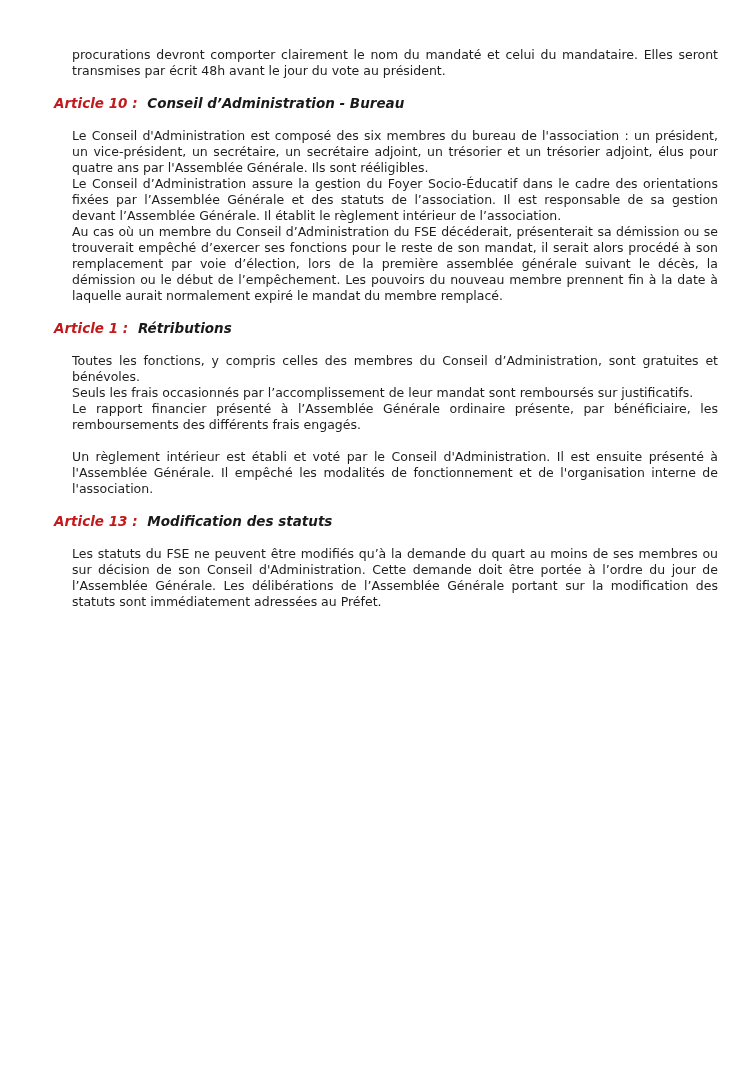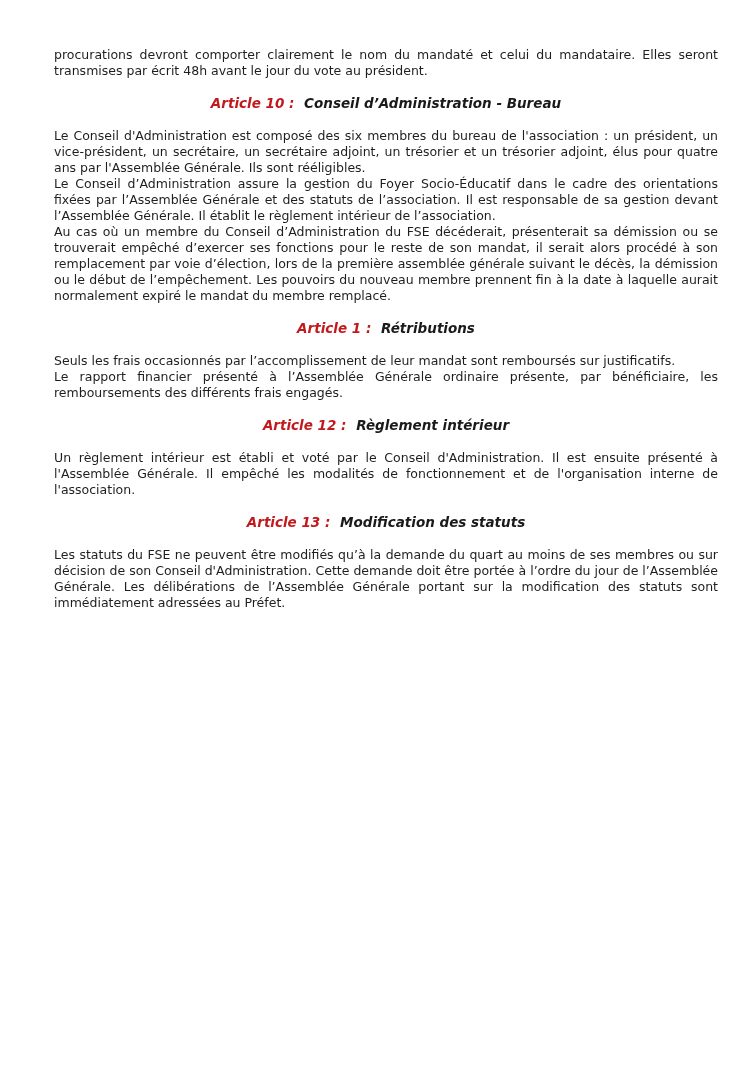--- a/index.html
+++ b/index.html
@@ -17,34 +17,34 @@
     width: 751px;
     min-height: 1068px;
     background: #ffffff;
     padding: 47px 33px 40px 54px;
     font-family: "DejaVu Sans", sans-serif;
     font-size: 12.5px;
     line-height: 16px;
     color: #1e1e1e;
   }
   .block {
-    margin: 0 0 16px 0;
+    margin: 0 0 16px 18px;
   }
   .seg {
     margin: 0;
     text-align: justify;
     text-justify: inter-word;
   }
   .heading {
     margin: 0 0 16px 0;
     font-size: 13.5px;
     line-height: 17px;
     font-weight: bold;
     font-style: italic;
-    text-align: center;
+    text-align: left;
     color: #1a1a1a;
   }
   .art-label {
     color: #c2191d;
     margin-right: 5px;
   }
 </style>
 </head>
 <body>
 
@@ -65,28 +65,25 @@
     <p class="seg">Au cas où un membre du Conseil d’Administration du FSE décéderait, présenterait sa démission ou se trouverait empêché d’exercer ses fonctions pour le reste de son mandat, il serait alors procédé à son remplacement par voie d’élection, lors de la première assemblée générale suivant le décès, la démission ou le début de l’empêchement. Les pouvoirs du nouveau membre prennent fin à la date à laquelle aurait normalement expiré le mandat du membre remplacé.</p>
   </div>
 
 
   <h2 class="heading">
     <span class="art-label">Article 1 :</span>
     <span class="art-title">Rétributions</span>
   </h2>
 
   <div class="block">
+    <p class="seg">Toutes les fonctions, y compris celles des membres du Conseil d’Administration, sont gratuites et bénévoles.</p>
     <p class="seg">Seuls les frais occasionnés par l’accomplissement de leur mandat sont remboursés sur justificatifs.</p>
     <p class="seg">Le rapport financier présenté à l’Assemblée Générale ordinaire présente, par bénéficiaire, les remboursements des différents frais engagés.</p>
   </div>
 
-  <h2 class="heading">
-    <span class="art-label">Article 12 :</span>
-    <span class="art-title">Règlement intérieur</span>
-  </h2>
 
   <div class="block">
     <p class="seg">Un règlement intérieur est établi et voté par le Conseil d'Administration. Il est ensuite présenté à l'Assemblée Générale. Il empêché les modalités de fonctionnement et de l'organisation interne de l'association.</p>
   </div>
 
   <h2 class="heading">
     <span class="art-label">Article 13 :</span>
     <span class="art-title">Modification des statuts</span>
   </h2>
 

